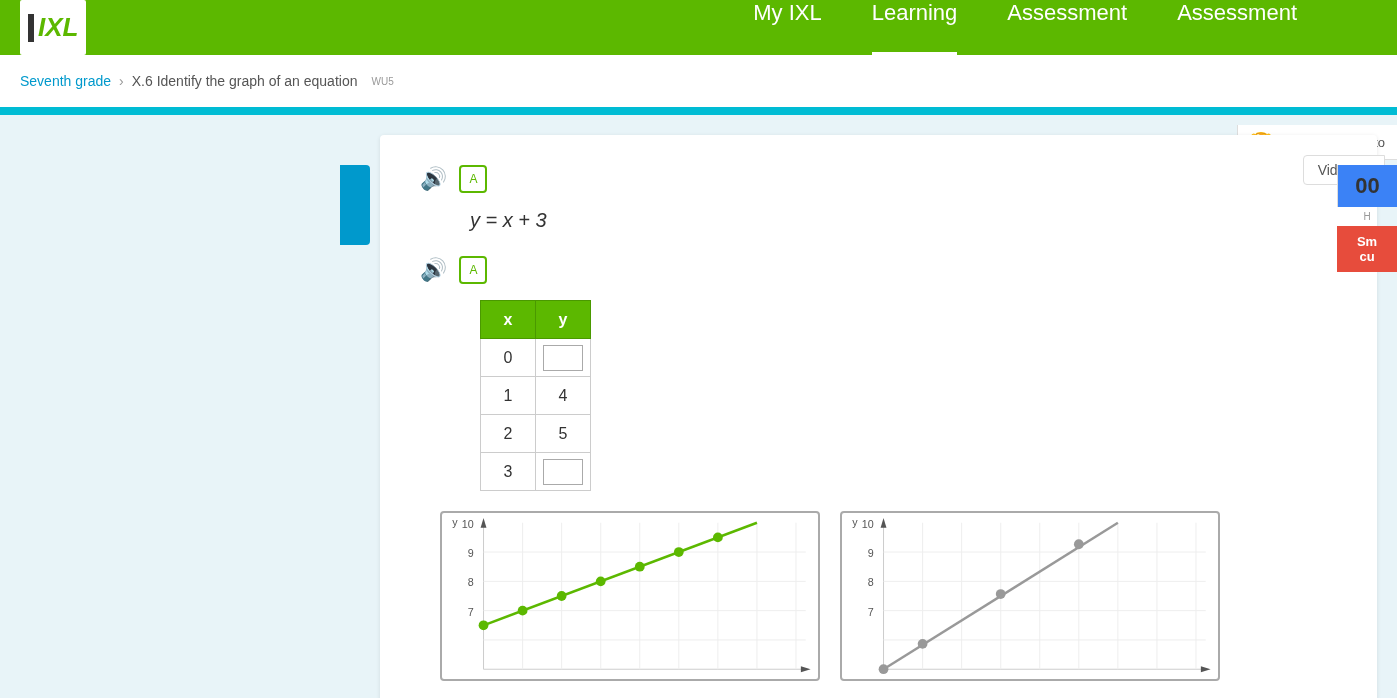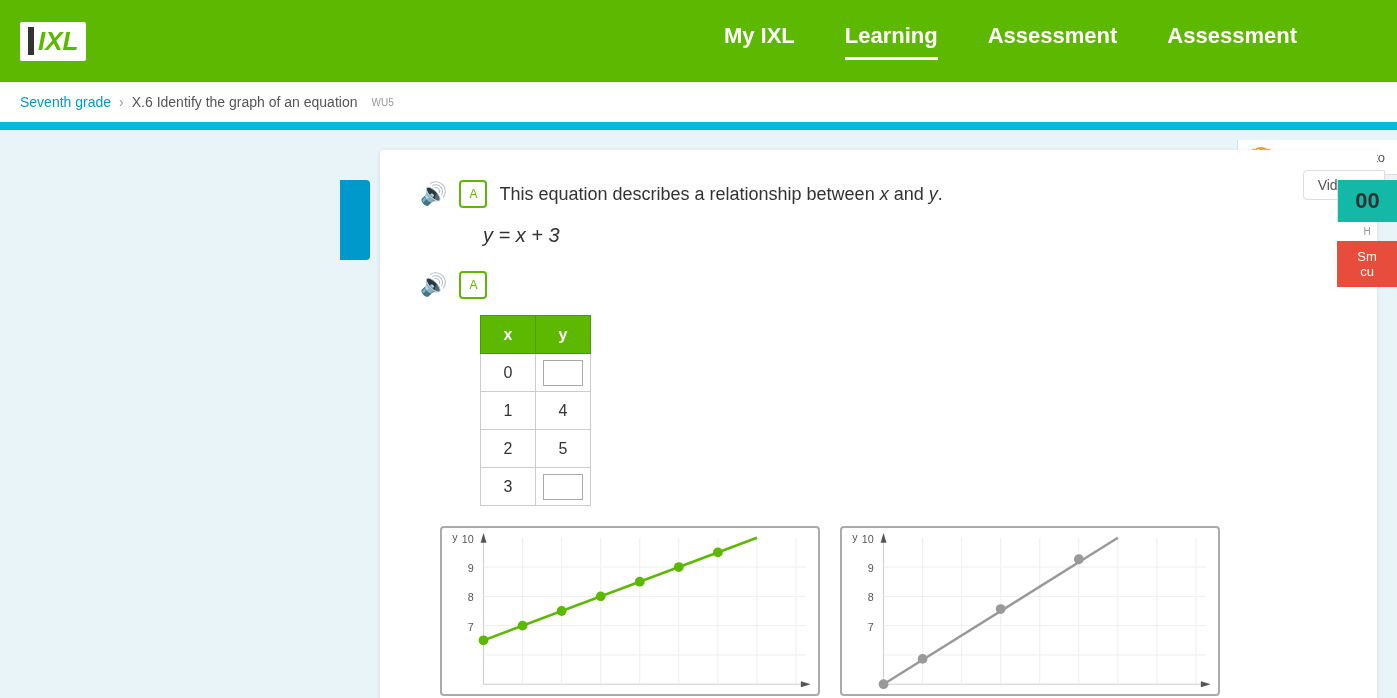--- a/index.html
+++ b/index.html
@@ -8,23 +8,22 @@
       background: #1a1a1a;
       width: 1397px;
       height: 698px;
       overflow: hidden;
       position: relative;
     }
 
     
     #navbar {
       background: #5cb800;
-      height: 82px;
-      display: flex;
-      align-items: center;
+      height: 55px;
+      display: flex;
       padding: 0 20px;
       position: relative;
     }
 
     #logo-box {
       background: white;
       padding: 4px 8px;
       display: flex;
       align-items: center;
       border-radius: 2px;
@@ -49,38 +48,38 @@
       display: flex;
       gap: 50px;
       margin-left: auto;
       margin-right: 80px;
     }
 
     .nav-link {
       color: white;
       text-decoration: none;
       font-size: 22px;
-      font-weight: 700;
+      font-weight: 400;
     }
 
     .nav-link.active {
       border-bottom: 3px solid white;
       padding-bottom: 8px;
     }
 
     
     #breadcrumb-bar {
       background: white;
       padding: 8px 20px;
       display: flex;
       align-items: center;
       gap: 8px;
       font-size: 14px;
       color: #555;
-      height: 40px;
+      height: 52px;
     }
 
     #breadcrumb-bar a {
       color: #0099cc;
       text-decoration: none;
     }
 
     #breadcrumb-bar .separator {
       color: #999;
     }
@@ -183,21 +182,21 @@
     }
 
     .question-text {
       font-size: 18px;
       color: #333;
     }
 
     .equation {
       font-size: 20px;
       color: #333;
-      margin: 10px 0 24px 63px;
+      margin: 10px 0 24px 50px;
       font-style: italic;
     }
 
     
     .xy-table {
       border-collapse: collapse;
       margin: 16px 0 16px 60px;
     }
 
     .xy-table th {
@@ -263,41 +262,41 @@
       right: 0;
       top: 0;
       width: 60px;
       display: flex;
       flex-direction: column;
       gap: 4px;
       padding-top: 50px;
     }
 
     #score-display {
-      background: #14b8a6;
+      background: #3b82f6;
       border-left: 1px solid #ddd;
       padding: 8px 6px;
       text-align: center;
       font-size: 22px;
       font-weight: bold;
       color: #333;
     }
 
     #score-label {
       font-size: 10px;
       color: #999;
       text-align: center;
     }
 
     #smartscore-btn {
       background: #e74c3c;
       color: white;
       padding: 8px 6px;
       font-size: 13px;
-      font-weight: normal;
+      font-weight: bold;
       text-align: center;
       cursor: pointer;
     }
 
     
     #left-tab {
       position: absolute;
       left: 340px;
       top: 50px;
       width: 30px;
@@ -345,23 +344,20 @@
     <div id="video-btn">
       <span>Video</span>
       <span style="color:#0099cc;">▶</span>
     </div>
 
     <div class="question-line">
       <span class="audio-icon">🔊</span>
       <div class="translate-icon">
         <span style="font-size:12px;">A</span>
       </div>
-      <span class="question-text">
-        This equation describes a relationship between <em>x</em> and <em>y</em>.
-      </span>
     </div>
 
     <div class="equation">y = x + 3</div>
 
     <div class="question-line">
       <span class="audio-icon">🔊</span>
       <div class="translate-icon">
         <span style="font-size:12px;">A</span>
       </div>
     </div>

